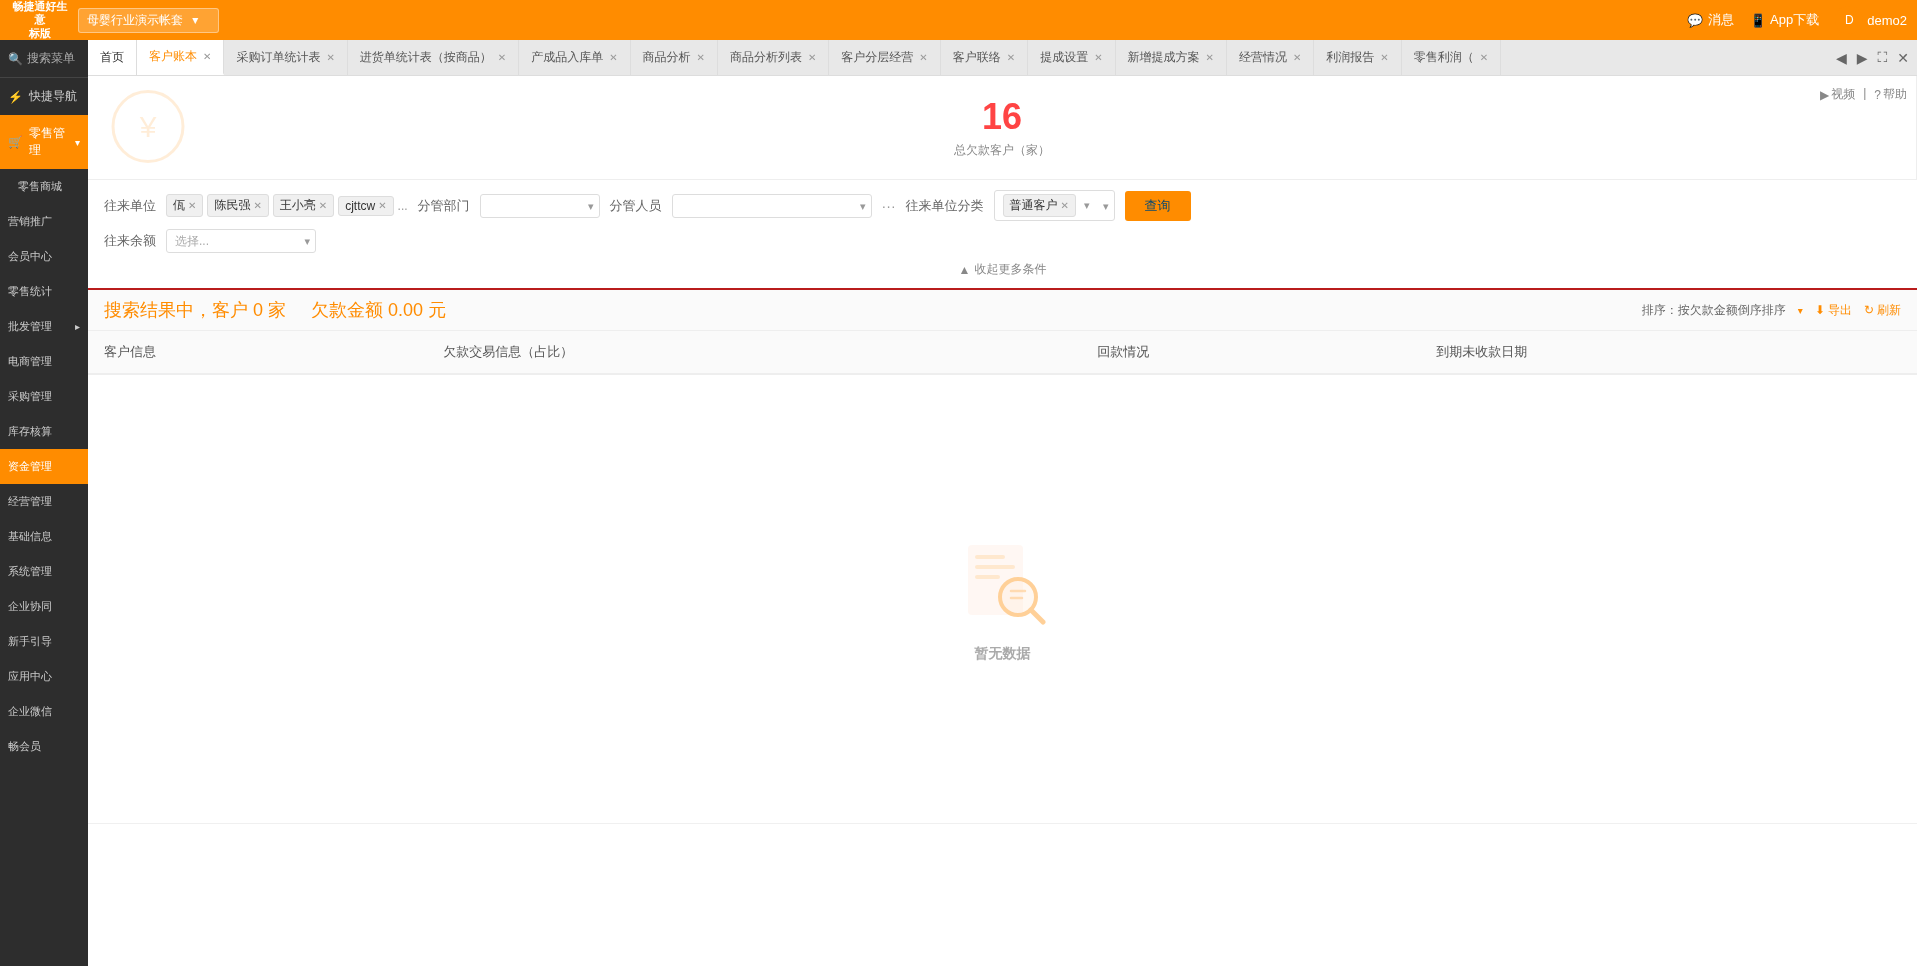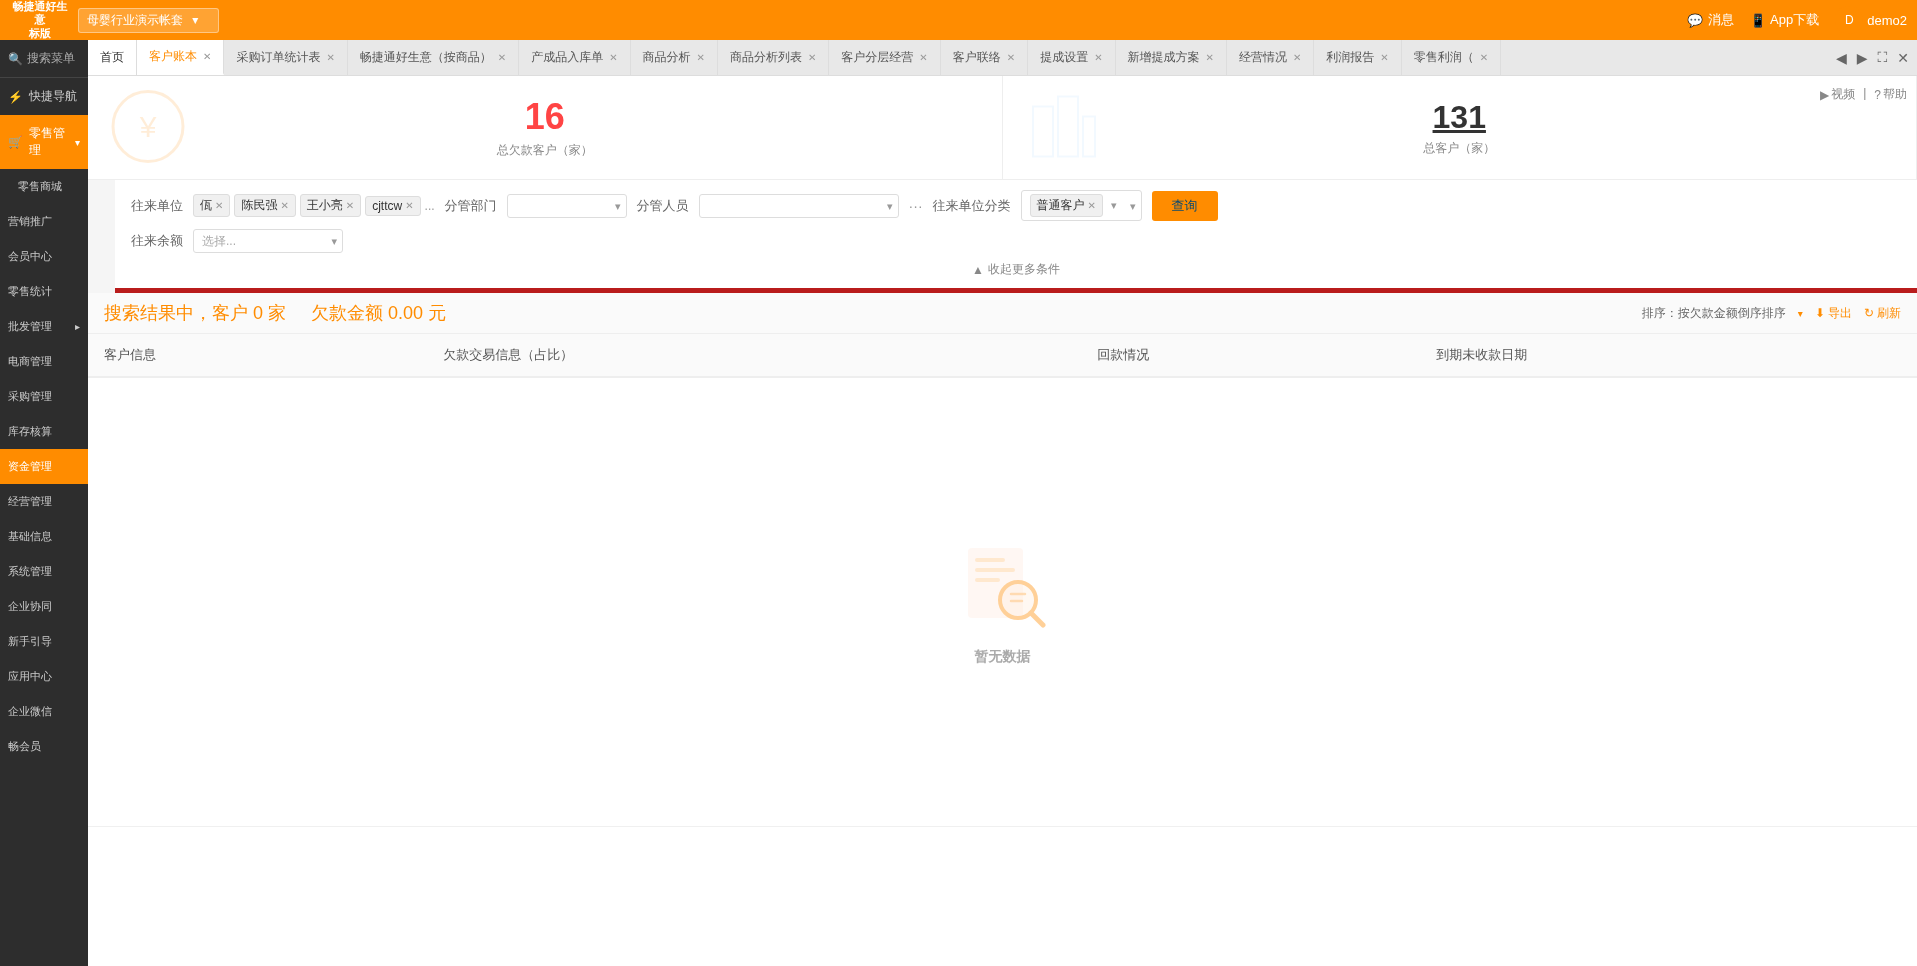--- a/index.html
+++ b/index.html
@@ -42,21 +42,21 @@
     .summary-icon { position: absolute; left: 20px; top: 50%; transform: translateY(-50%); }
     .summary-icon svg { opacity: 0.15; }
     .summary-number { font-size: 36px; font-weight: bold; color: #ff4444; }
     .summary-number.negative { color: #ff4444; }
     .summary-number.black { color: #333; font-size: 32px; text-decoration: underline; }
     .summary-label { font-size: 12px; color: #888; margin-top: 4px; }
     .summary-actions { position: absolute; top: 10px; right: 10px; display: flex; gap: 8px; font-size: 12px; color: #888; }
     .summary-action { display: flex; align-items: center; gap: 2px; cursor: pointer; }
 
     
-    .filter-area { background: white; padding: 10px 16px; border-bottom: 5px solid #b91c1c; margin-left: 27px; }
+    .filter-area { background: white; padding: 10px 16px; border-bottom: 2px solid #b91c1c; }
     .filter-row { display: flex; align-items: center; gap: 10px; margin-bottom: 8px; flex-wrap: wrap; }
     .filter-label { color: #666; font-size: 13px; white-space: nowrap; }
     .filter-tags { display: flex; align-items: center; gap: 4px; flex-wrap: wrap; }
     .filter-tag { background: #f0f0f0; border: 1px solid #ddd; border-radius: 3px; padding: 2px 6px; font-size: 12px; display: flex; align-items: center; gap: 3px; }
     .filter-tag-close { cursor: pointer; color: #999; font-size: 10px; }
     .filter-more { color: #999; font-size: 12px; cursor: pointer; }
     .filter-select { border: 1px solid #ddd; border-radius: 3px; padding: 4px 24px 4px 8px; font-size: 12px; color: #333; background: white; cursor: pointer; min-width: 120px; position: relative; appearance: none; }
     .filter-select-wrapper { position: relative; display: inline-block; }
     .filter-select-wrapper::after { content: '▾'; position: absolute; right: 6px; top: 50%; transform: translateY(-50%); color: #999; font-size: 11px; pointer-events: none; }
     .filter-dots { color: #999; cursor: pointer; font-size: 14px; }
@@ -203,21 +203,21 @@
         </div>
         <div class="tab active">
           <span>客户账本</span>
           <span class="tab-close">✕</span>
         </div>
         <div class="tab">
           <span>采购订单统计表</span>
           <span class="tab-close">✕</span>
         </div>
         <div class="tab">
-          <span>畅捷通好生意（按商品）</span>
+          <span>进货单统计表（按商品）</span>
           <span class="tab-close">✕</span>
         </div>
         <div class="tab">
           <span>产成品入库单</span>
           <span class="tab-close">✕</span>
         </div>
         <div class="tab">
           <span>商品分析</span>
           <span class="tab-close">✕</span>
         </div>
@@ -268,31 +268,20 @@
             <svg width="80" height="80" viewBox="0 0 80 80" fill="none">
               <circle cx="40" cy="40" r="35" stroke="#ff8c00" stroke-width="3" fill="none"></circle>
               <text x="40" y="50" text-anchor="middle" font-size="30" fill="#ff8c00">¥</text>
             </svg>
           </div>
           <div class="summary-number">16</div>
           <div class="summary-label">总欠款客户（家）</div>
         </div>
 
 
-        <div class="summary-card">
-          <div class="summary-icon">
-            <svg width="80" height="80" viewBox="0 0 80 80" fill="none">
-              <rect x="10" y="20" width="20" height="50" stroke="#aaddff" stroke-width="2" fill="none"></rect>
-              <rect x="35" y="10" width="20" height="60" stroke="#aaddff" stroke-width="2" fill="none"></rect>
-              <rect x="60" y="30" width="12" height="40" stroke="#aaddff" stroke-width="2" fill="none"></rect>
-            </svg>
-          </div>
-          <div class="summary-number black">131</div>
-          <div class="summary-label">总客户（家）</div>
-        </div>
 
         <div class="summary-actions">
           <div class="summary-action">
             <span>▶</span>
             <span>视频</span>
           </div>
           <span>|</span>
           <div class="summary-action">
             <span>?</span>
             <span>帮助</span>

